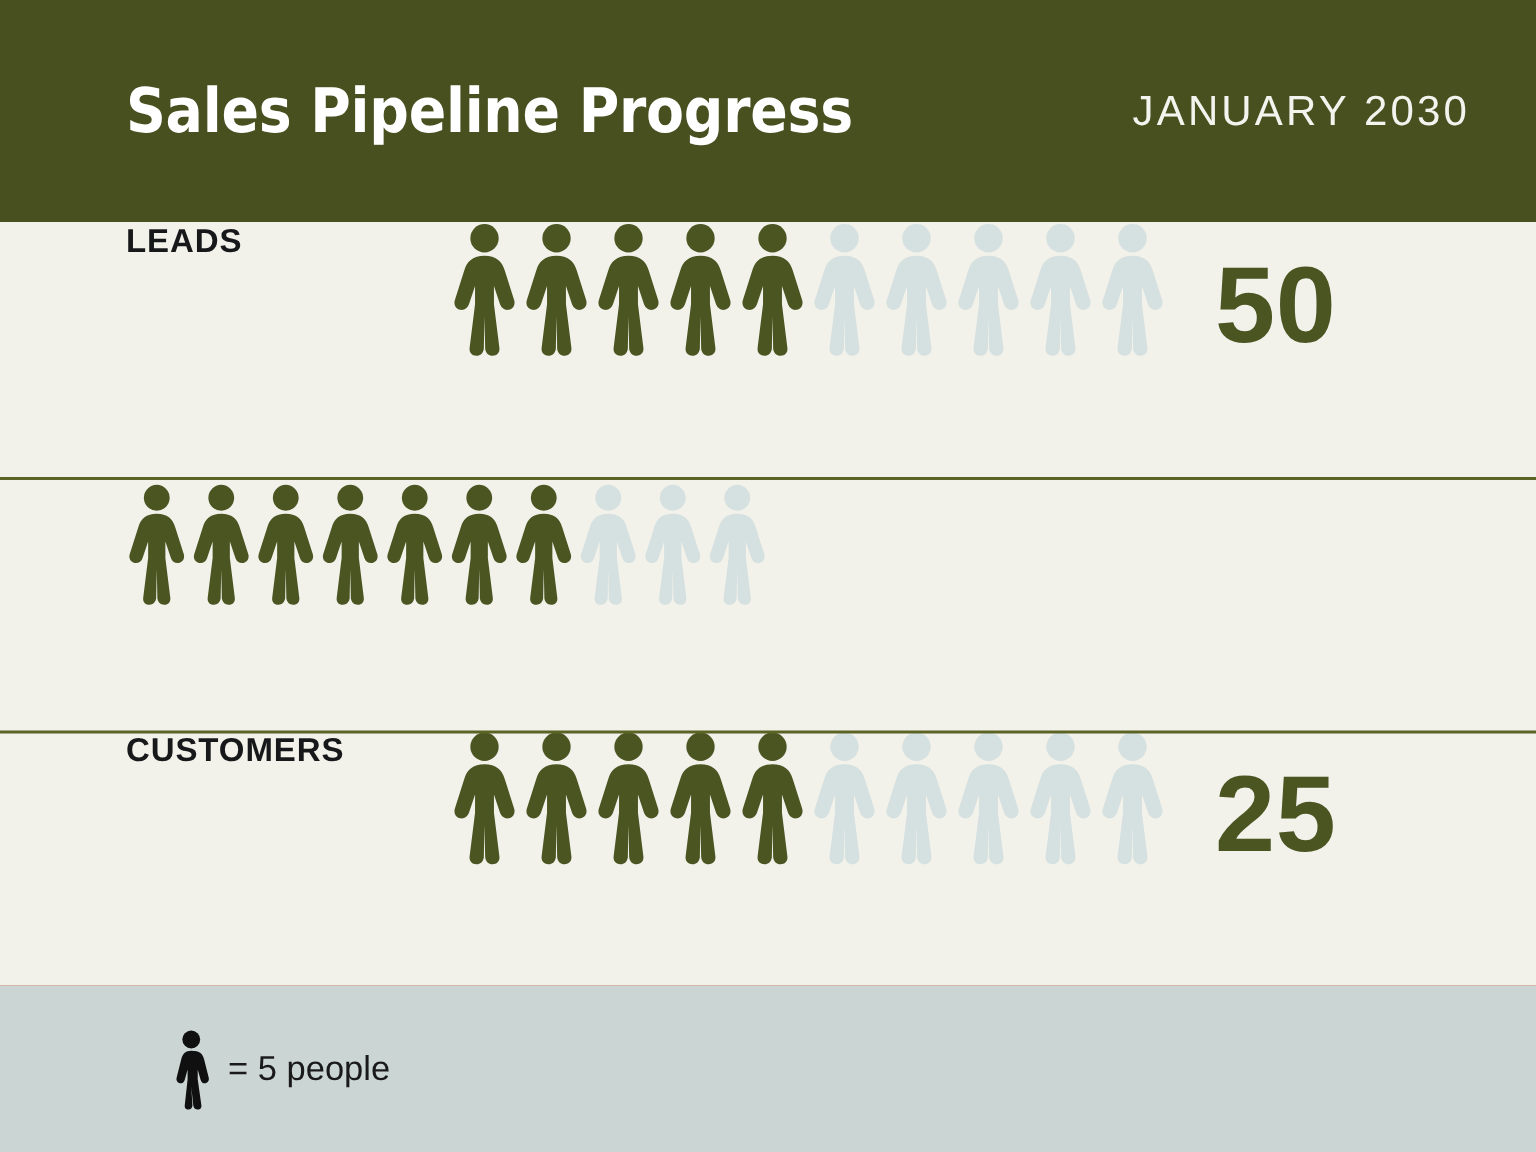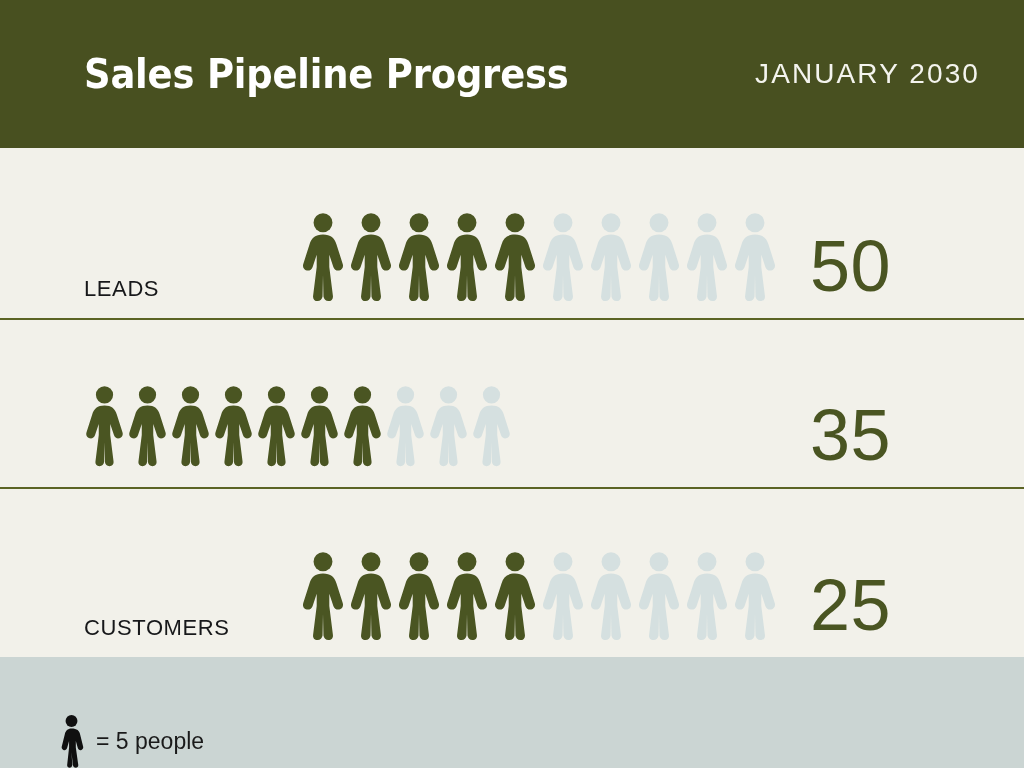--- a/index.html
+++ b/index.html
@@ -54,24 +54,25 @@
   
   .rows {
     flex: 1 1 auto;
     display: flex;
     flex-direction: column;
     background: #F2F1EA;
   }
   .row {
     flex: 1 1 0;
     display: flex;
-    align-items: flex-end;
+    align-items: flex-start;
     position: relative;
     padding: 0 0 16px 84px;
     box-sizing: border-box;
+    font-weight: bold;
   }
   .row + .row::before {
     content: "";
     position: absolute;
     top: 0;
     left: 0;
     width: 1024px;
     height: 2px;
     background: #5B6424;
   }
@@ -104,22 +105,22 @@
   .person {
     display: block;
   }
 
   
   .footer {
     height: 111px;
     flex: 0 0 111px;
     background: #CBD5D3;
     display: flex;
-    align-items: flex-end;
-    padding-left: 58px;
+    align-items: center;
+    padding-left: 114px;
     box-sizing: border-box;
   }
   .legend {
     display: flex;
     align-items: center;
     gap: 11px;
   }
   .legend-text {
     font-size: 23px;
     color: #1A1A1A;
@@ -260,21 +261,20 @@
               <path fill="#D5E0E0" d="M50 50 C33 50 24 58 20 72 L6 116 C4 123 8 129 14 130 C20 131 25 128 27 122 L36 95 L36 122 L28 186 C27 193 31 198 38 198 C44 198 48 194 49 188 L50 140 L51 188 C52 194 56 198 62 198 C69 198 73 193 72 186 L64 122 L64 95 L73 122 C75 128 80 131 86 130 C92 129 96 123 94 116 L80 72 C76 58 67 50 50 50 Z"></path>
             </svg>
           </span>
           <span>
             <svg class="person" width="41" height="90" viewBox="0 0 100 200" xmlns="http://www.w3.org/2000/svg" aria-hidden="true">
               <circle cx="50" cy="24" r="21" fill="#D5E0E0"></circle>
               <path fill="#D5E0E0" d="M50 50 C33 50 24 58 20 72 L6 116 C4 123 8 129 14 130 C20 131 25 128 27 122 L36 95 L36 122 L28 186 C27 193 31 198 38 198 C44 198 48 194 49 188 L50 140 L51 188 C52 194 56 198 62 198 C69 198 73 193 72 186 L64 122 L64 95 L73 122 C75 128 80 131 86 130 C92 129 96 123 94 116 L80 72 C76 58 67 50 50 50 Z"></path>
             </svg>
           </span>
         </div>
-        <div class="row-value">35</div>
       </div>
       <div class="row">
         <div class="row-label">CUSTOMERS</div>
         <div class="row-icons">
           <span>
             <svg class="person" width="46" height="90" viewBox="0 0 100 200" xmlns="http://www.w3.org/2000/svg" aria-hidden="true">
               <circle cx="50" cy="24" r="21" fill="#4A5522"></circle>
               <path fill="#4A5522" d="M50 50 C33 50 24 58 20 72 L6 116 C4 123 8 129 14 130 C20 131 25 128 27 122 L36 95 L36 122 L28 186 C27 193 31 198 38 198 C44 198 48 194 49 188 L50 140 L51 188 C52 194 56 198 62 198 C69 198 73 193 72 186 L64 122 L64 95 L73 122 C75 128 80 131 86 130 C92 129 96 123 94 116 L80 72 C76 58 67 50 50 50 Z"></path>
             </svg>
           </span>

